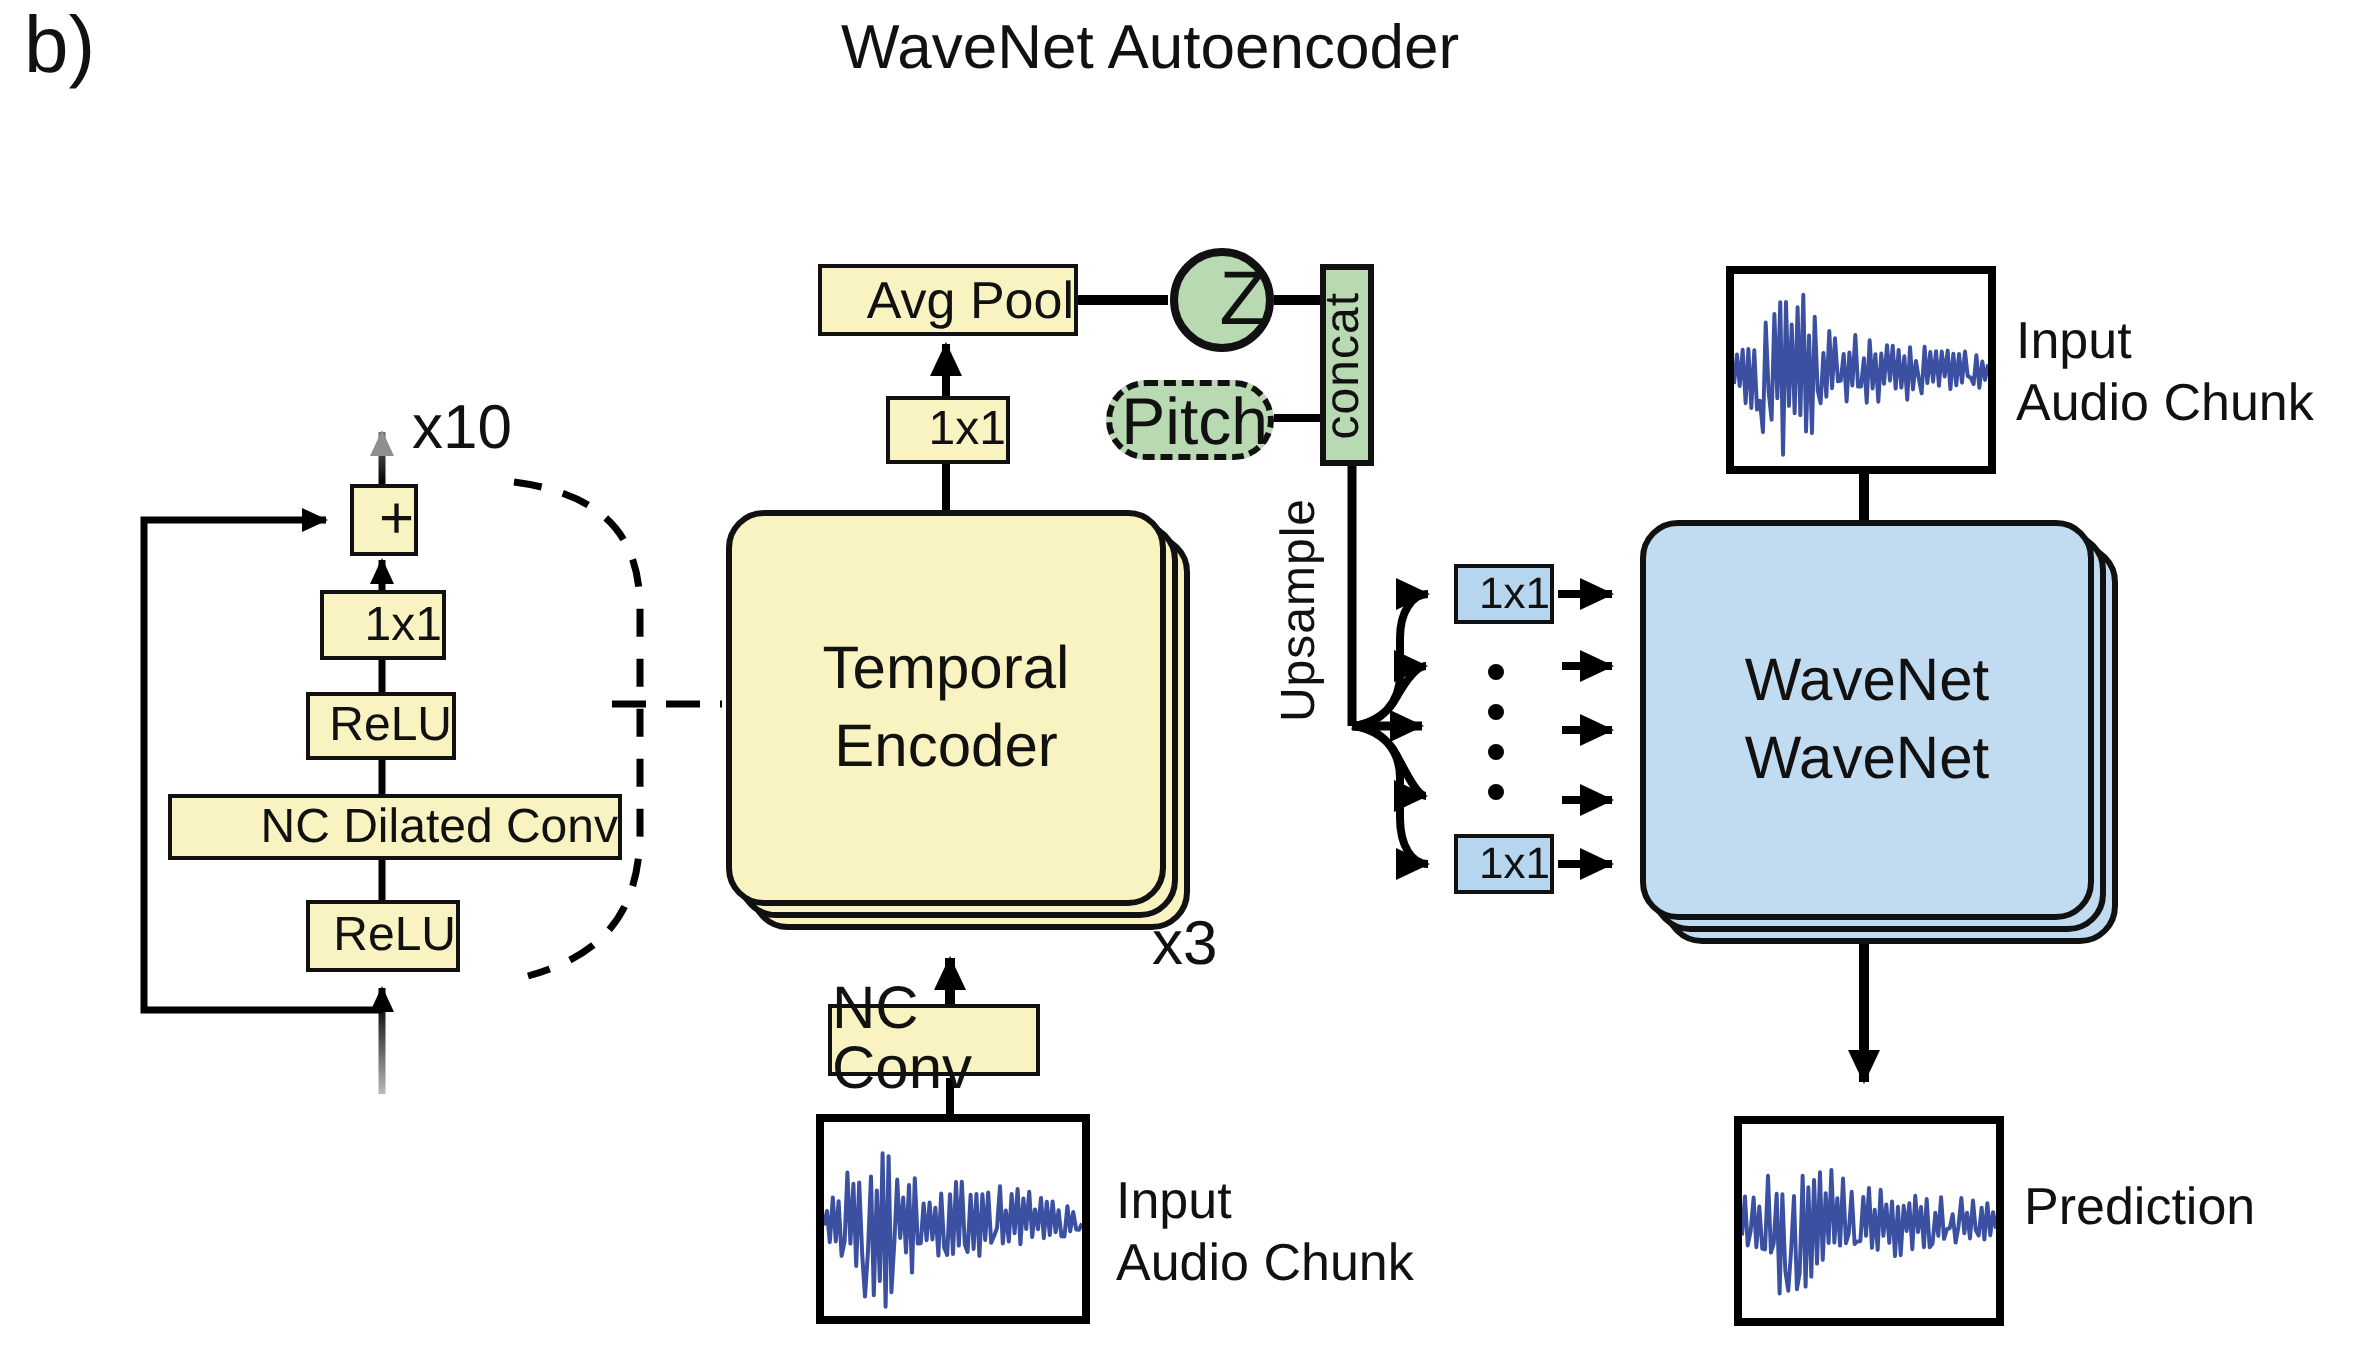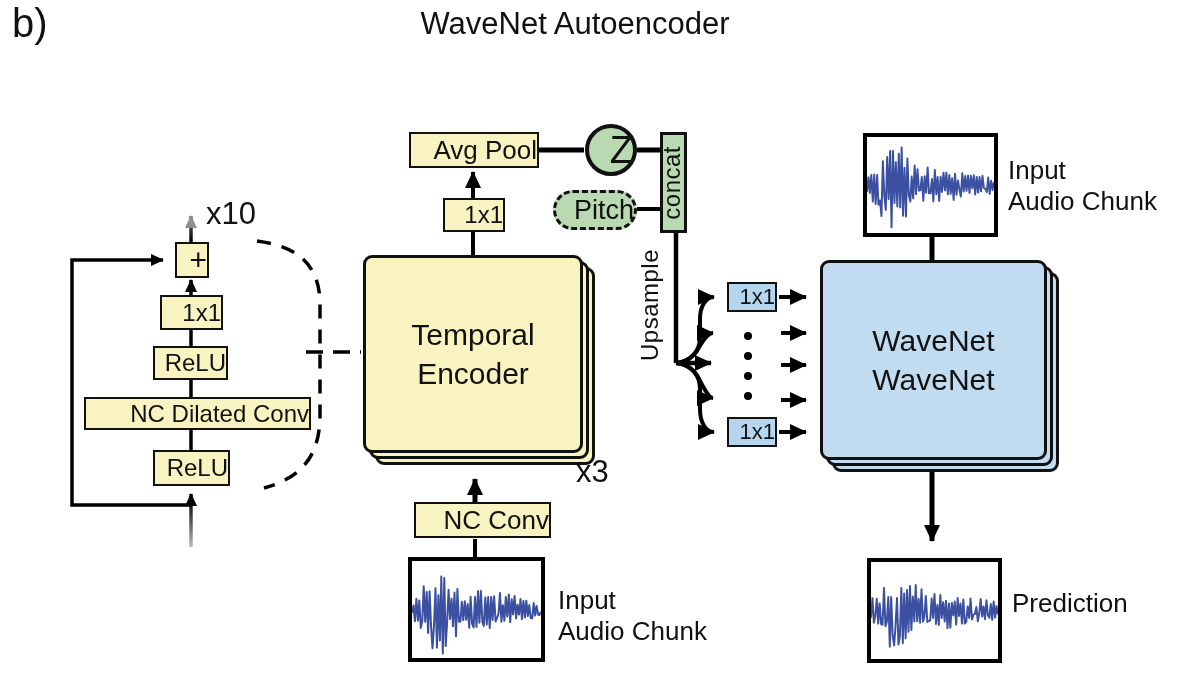--- a/index.html
+++ b/index.html
@@ -14,21 +14,21 @@
     border:2.5px solid var(--ink);display:flex;align-items:center;justify-content:flex-end;
     z-index:2;font-size:24px;line-height:1;}
   .green{background:var(--green);}
   .bluesm{background:var(--blue-small);border-width:2.5px;}
   .circle{border-radius:50%;border-width:4px;}
   .stadium{border-radius:22px;border:3.5px dashed var(--ink);}
   .label{position:absolute;z-index:2;line-height:1.05;}
   .caption{position:absolute;z-index:2;text-align:left;font-size:26px;line-height:1.18;}
   .caption span{display:block;}
   .stack{position:absolute;z-index:2;}
-  .stack .layer{position:absolute;box-sizing:border-box;border:3.5px solid var(--ink);border-radius:9px;}
+  .stack .layer{position:absolute;box-sizing:border-box;border:3.5px solid var(--ink);border-radius:19px;}
   .stack.yellow .layer{background:var(--yellow);}
   .stack.blue .layer{background:var(--blue-large);}
   .stack .front{display:flex;flex-direction:column;align-items:center;justify-content:center;
     font-size:30px;line-height:1.3;text-align:center;}
   .wavebox{position:absolute;z-index:2;box-sizing:border-box;background:#fff;border:4px solid #000;}
   .wavebox svg{display:block;width:100%;height:100%;}
   .vtext{writing-mode:vertical-rl;transform:rotate(180deg);letter-spacing:0.5px;}
 </style>
 </head>
 <body>
@@ -130,37 +130,37 @@
   </div>
   <div class="stack yellow" style="left:363px;top:255px;width:232px;height:210px;">
     <div class="layer" style="left:12px;top:12px;width:220px;height:198px;"></div>
     <div class="layer" style="left:6px;top:6px;width:220px;height:198px;"></div>
     <div class="layer front" style="left:0;top:0;width:220px;height:198px;">
       <span>Temporal</span>
       <span>Encoder</span>
     </div>
   </div>
   <div class="label" style="left:576px;top:456px;font-size:31px;">x3</div>
-  <div class="box" style="left:414px;top:502px;width:137px;height:36px;font-size:26px;">
+  <div class="box" style="left:414px;top:502px;width:106px;height:36px;font-size:30px;">
     <span>NC Conv</span>
   </div>
   <div class="wavebox" style="left:408px;top:557px;width:137px;height:105px;">
     <svg class="waveform" viewBox="0 0 129 97" preserveAspectRatio="none">
         <polyline points="0.0,51.7 1.5,44.5 2.9,60.1 4.4,37.8 5.9,59.7 7.3,39.6 8.8,66.9 10.3,59.8 11.7,25.3 13.2,60.8 14.7,30.9 16.1,72.0 17.6,30.3 19.1,66.3 20.5,87.3 22.0,64.4 23.5,27.2 24.9,86.6 26.4,34.2 27.9,79.5 29.3,15.6 30.8,92.4 32.3,17.1 33.7,85.1 35.2,59.7 36.6,28.8 38.1,58.0 39.6,37.8 41.0,65.2 42.5,31.5 44.0,75.3 45.4,28.1 46.9,60.8 48.4,60.6 49.8,40.7 51.3,59.1 52.8,40.3 54.2,58.7 55.7,42.9 57.2,66.8 58.6,35.7 60.1,62.7 61.6,66.5 63.0,36.1 64.5,66.0 66.0,30.0 67.4,61.8 68.9,29.9 70.4,61.1 71.8,65.0 73.3,36.4 74.8,63.5 76.2,36.0 77.7,66.9 79.2,36.1 80.6,59.0 82.1,35.2 83.6,60.4 85.0,57.1 86.5,53.0 88.0,32.1 89.4,60.7 90.9,44.2 92.4,59.8 93.8,36.0 95.3,55.6 96.8,33.5 98.2,61.1 99.7,38.2 101.1,53.5 102.6,34.9 104.1,57.5 105.5,43.7 107.0,53.6 108.5,38.0 109.9,58.1 111.4,39.9 112.9,56.5 114.3,39.7 115.8,55.1 117.3,44.1 118.7,57.1 120.2,57.3 121.7,42.1 123.1,54.6 124.6,45.0 126.1,53.7 127.5,53.9 129.0,50.7" fill="none" stroke="var(--waveform)" stroke-width="2" stroke-linejoin="round"></polyline>
       </svg>
   </div>
   <div class="caption" style="left:558px;top:585px;width:175px;">
     <span>Input</span>
     <span>Audio Chunk</span>
   </div>
 
   <div class="box green circle" style="left:585px;top:124px;width:52px;height:52px;font-size:38px;">
     <span>Z</span>
   </div>
-  <div class="box green stadium" style="left:553px;top:190px;width:84px;height:40px;font-size:27px;">
+  <div class="box green stadium" style="left:553px;top:190px;width:84px;height:40px;font-size:33px;">
     <span>Pitch</span>
   </div>
   <div class="box green" style="left:660px;top:132px;width:27px;height:101px;border-width:3px;">
     <span class="vtext">concat</span>
   </div>
   <div class="label" style="left:636px;top:246px;width:28px;height:118px;display:flex;align-items:center;justify-content:center;font-size:24px;">
     <span class="vtext">Upsample</span>
   </div>
 
   <div class="box bluesm" style="left:727px;top:282px;width:50px;height:30px;font-size:22px;">

